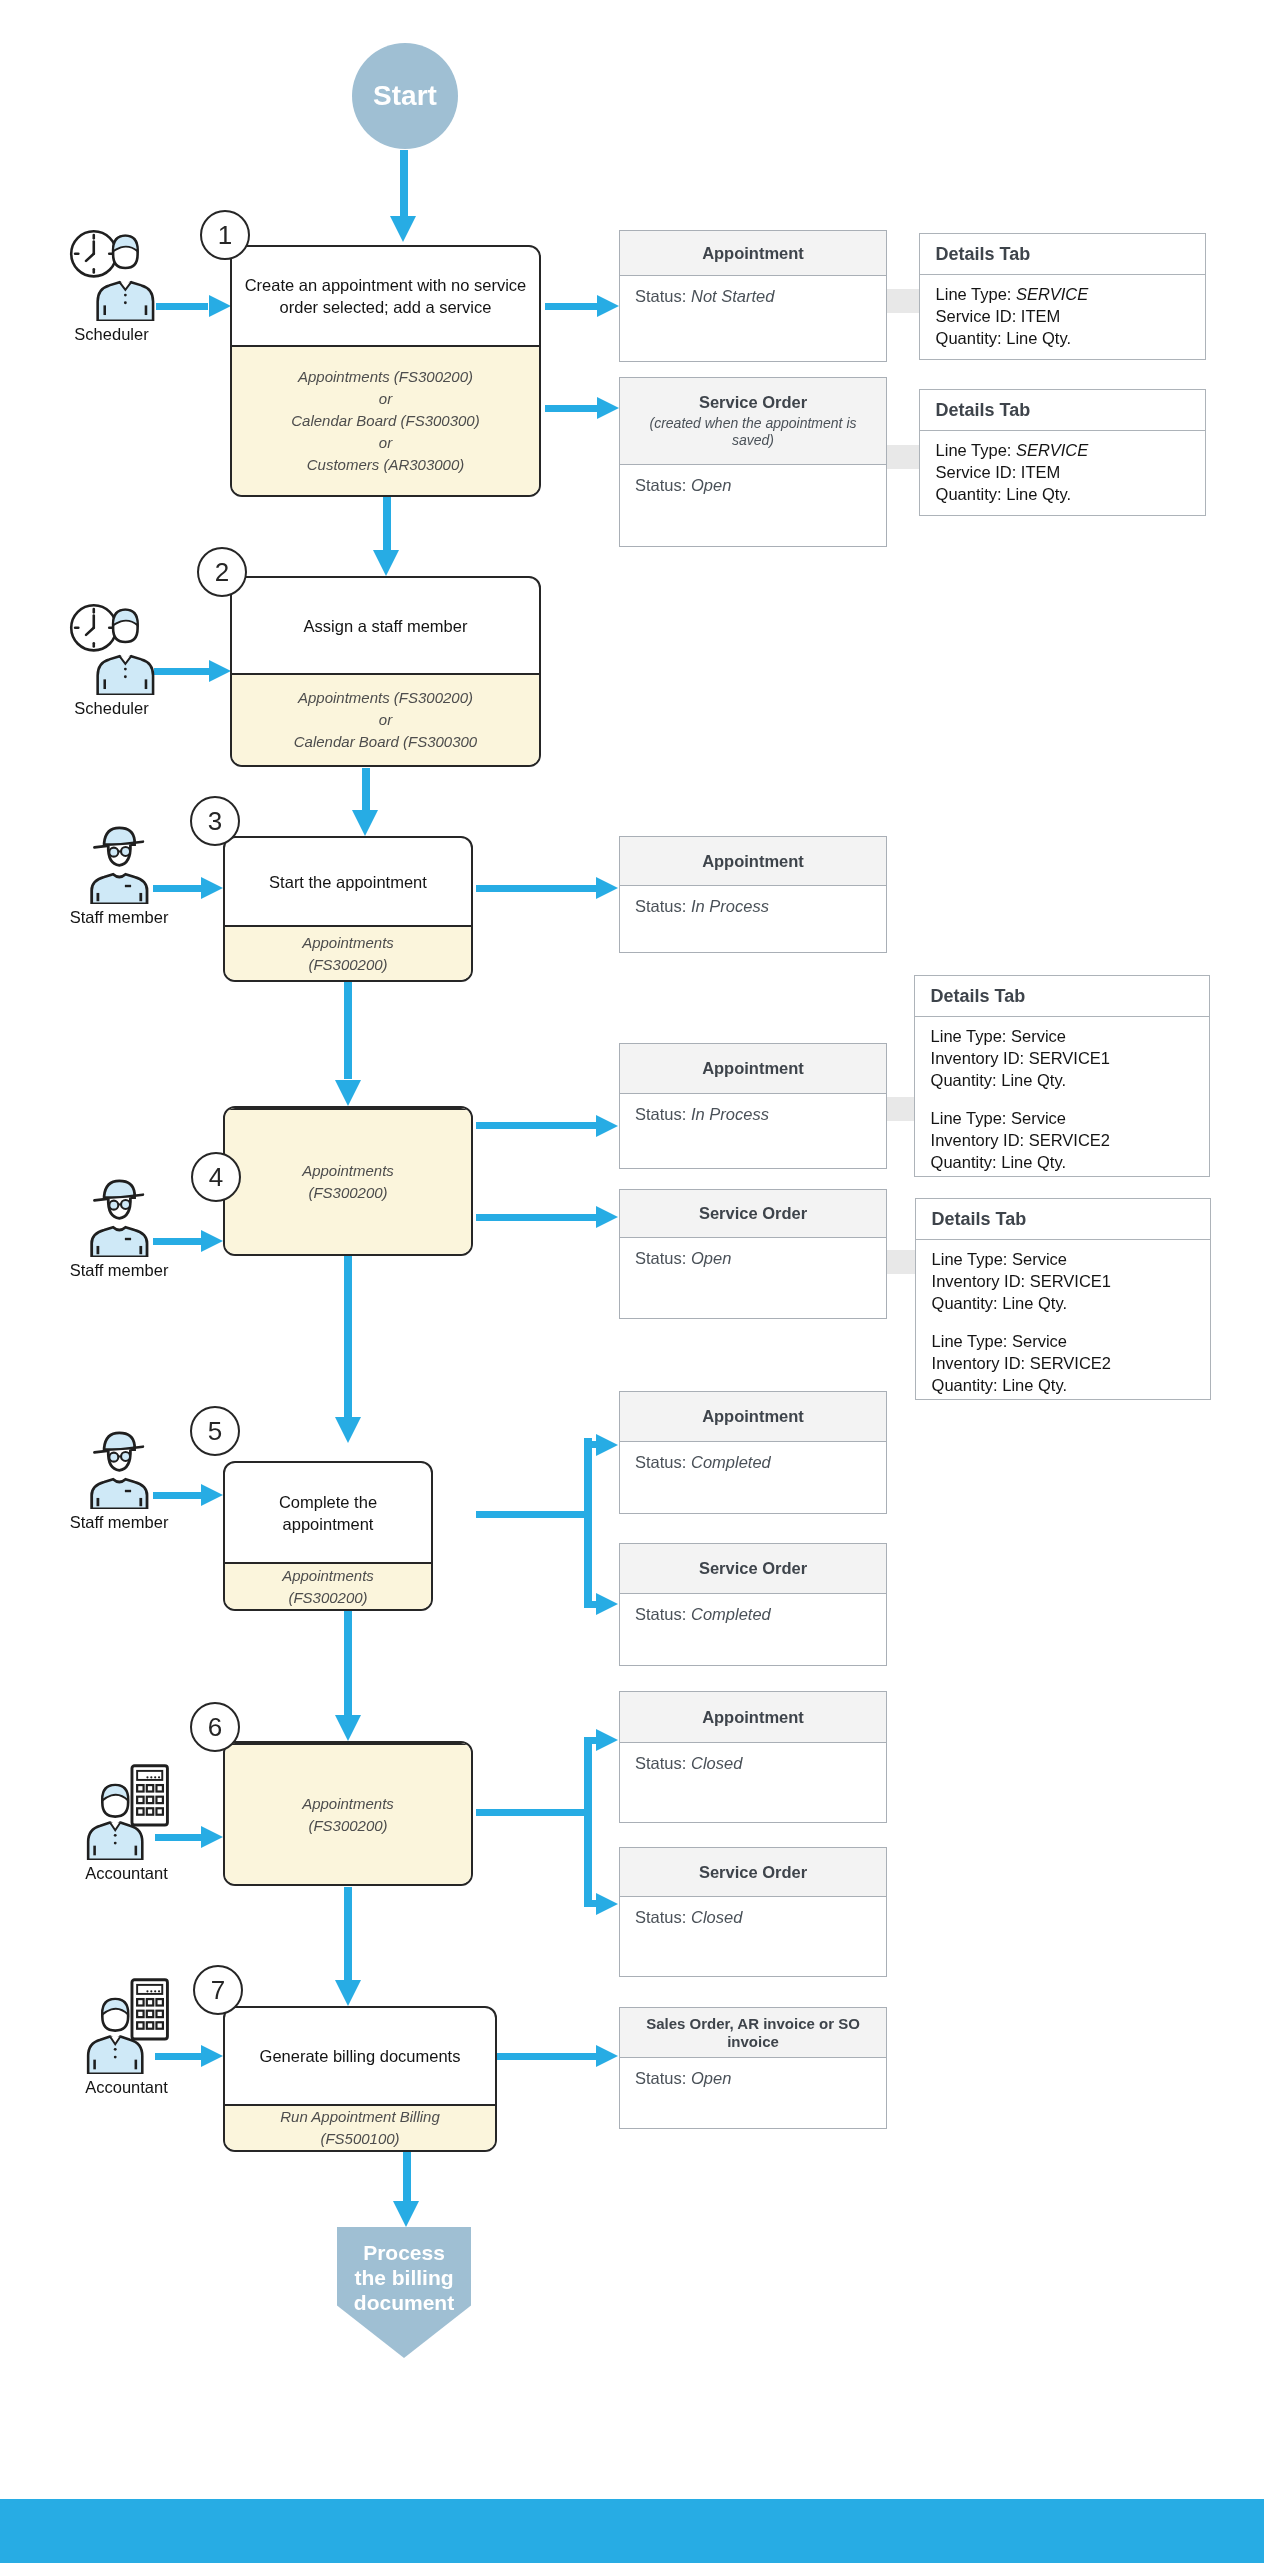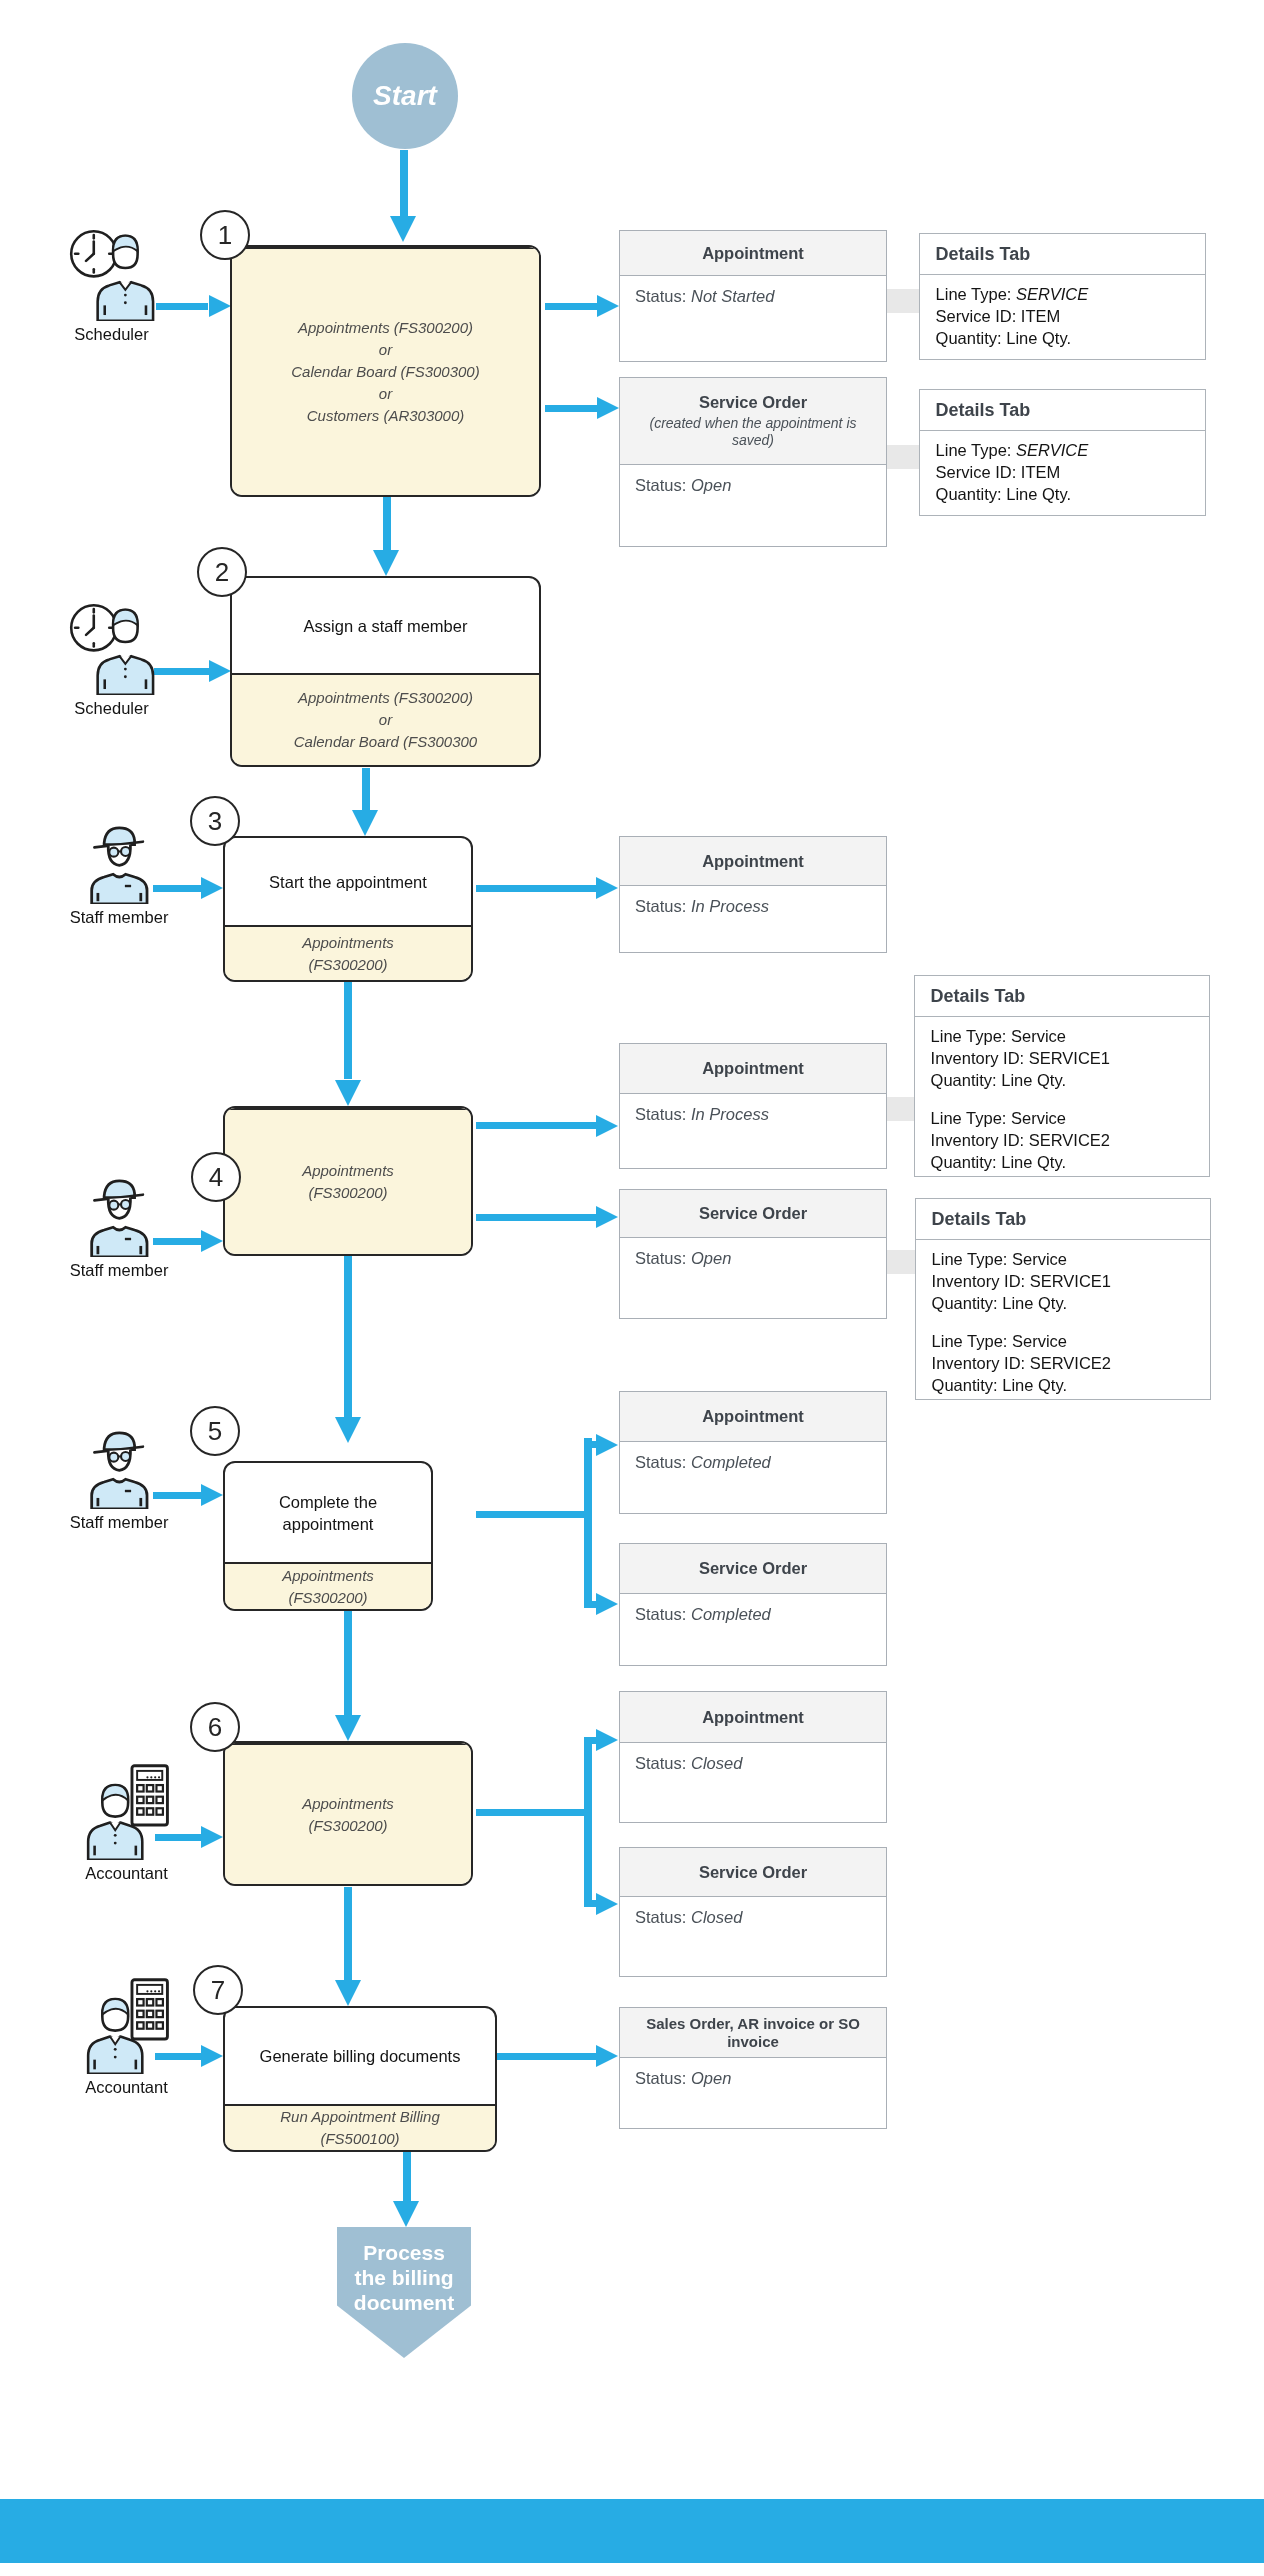--- a/index.html
+++ b/index.html
@@ -6,21 +6,20 @@
   html,body { background:#fff; }
   .canvas {
     position:relative; width:1264px; height:2576px; background:#fff;
     font-family:"Liberation Sans", sans-serif; overflow:hidden;
   }
   .start-node {
     position:absolute; left:352px; top:43px; width:106px; height:106px;
     border-radius:50%; background:var(--node-fill,#9FBFD3); color:#fff;
     font-weight:bold; font-size:28px; display:flex; align-items:center; justify-content:center;
     z-index:2;
-    font-style:italic;
   }
   .badge {
     position:absolute; width:50px; height:50px; border-radius:50%;
     background:#fff; border:2.6px solid #262626; color:#262626; font-size:26px;
     display:flex; align-items:center; justify-content:center; z-index:5;
   }
   .step-box {
     position:absolute; border:2.6px solid #262626; border-radius:12px; background:#fff;
     display:flex; flex-direction:column; overflow:hidden; z-index:2;
   }
@@ -65,20 +64,21 @@
 <body>
 
 <div class="canvas">
 
   <div class="start-node">Start</div>
   <div class="vline" style="left:400px;top:150px;height:68px"></div>
   <div class="vhead" style="left:390px;top:216px"></div>
 
   <div class="badge" style="left:200px;top:210px">1</div>
   <div class="step-box" style="left:230px;top:245px;width:311px;height:252px">
+    <div class="step-task" style="height:98px">Create an appointment with no service order selected; add a service</div>
     <div class="step-screens">
       <div>Appointments (FS300200)</div>
       <div>or</div>
       <div>Calendar Board (FS300300)</div>
       <div>or</div>
       <div>Customers (AR303000)</div>
     </div>
   </div>
   <div class="actor" style="left:68px;top:224px;width:87px">
     <svg class="icon-svg" width="87" height="97" viewBox="0 0 135 150">

